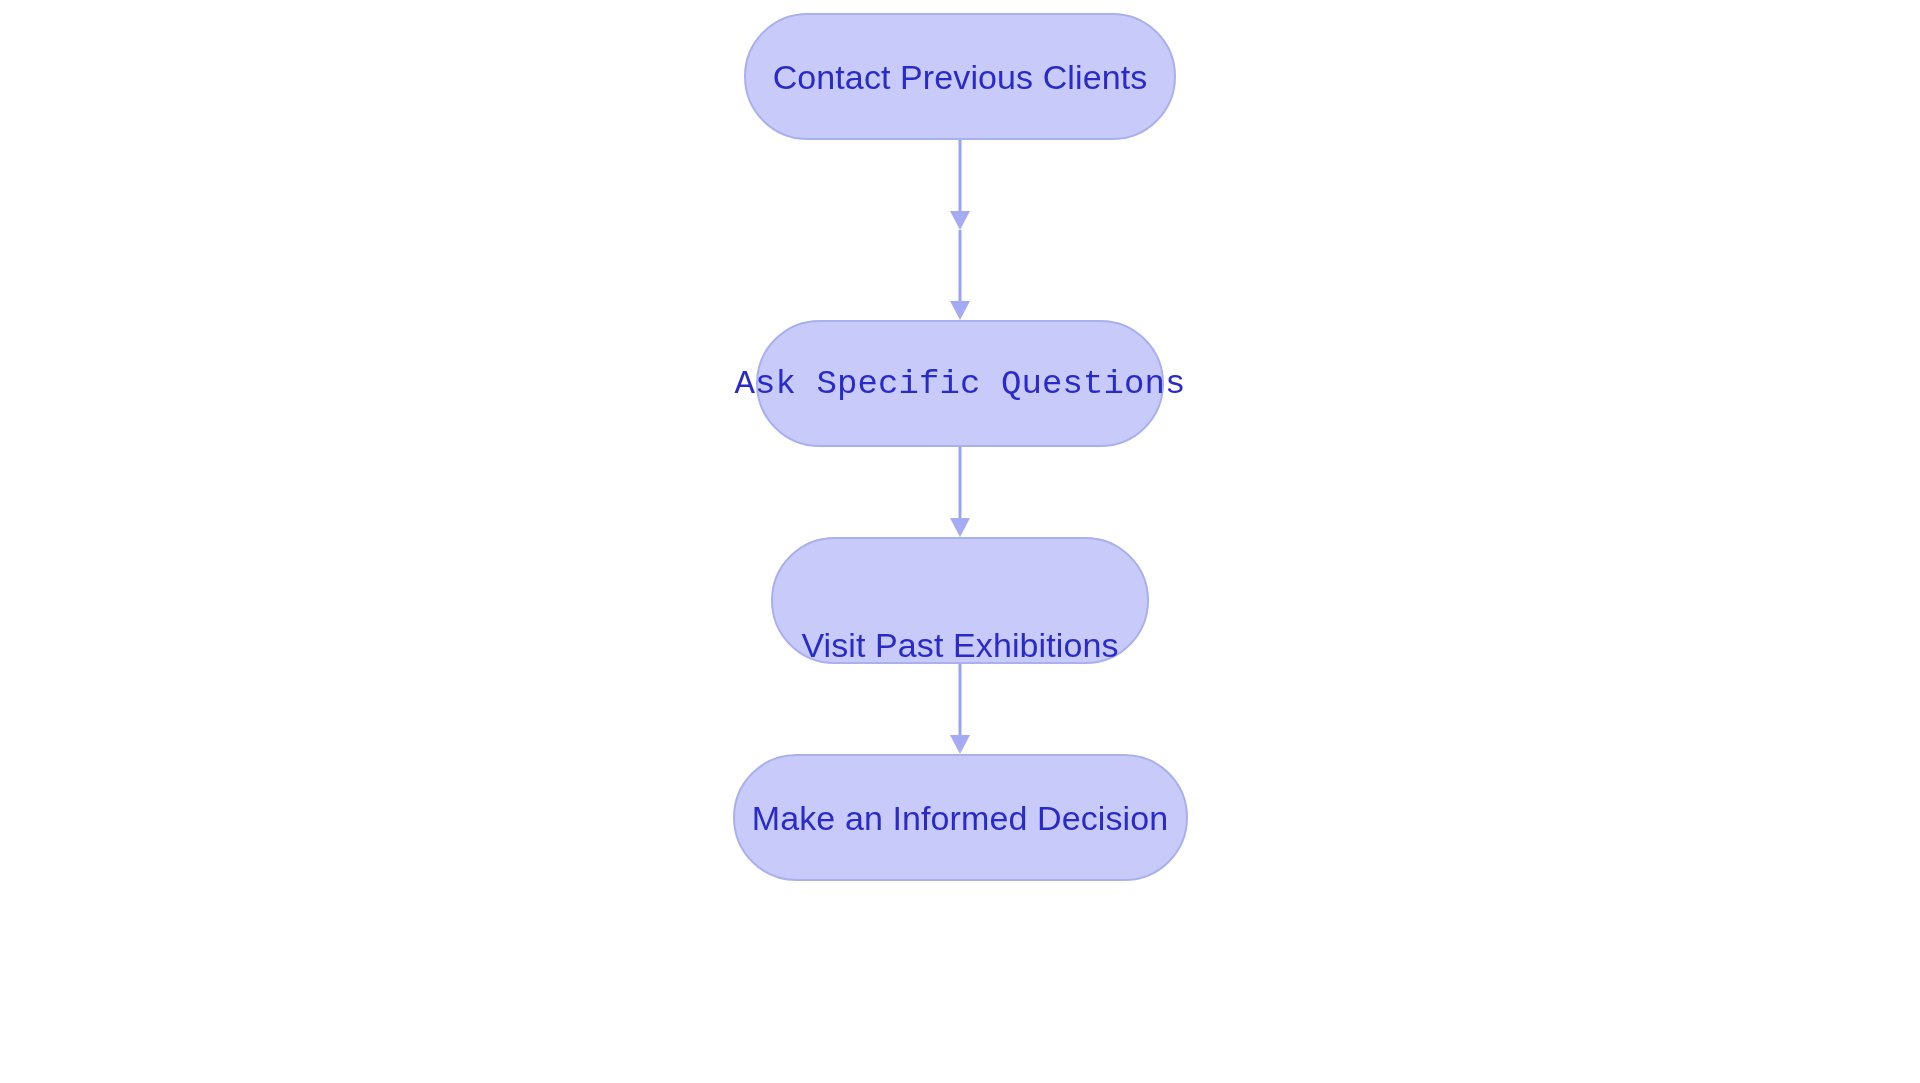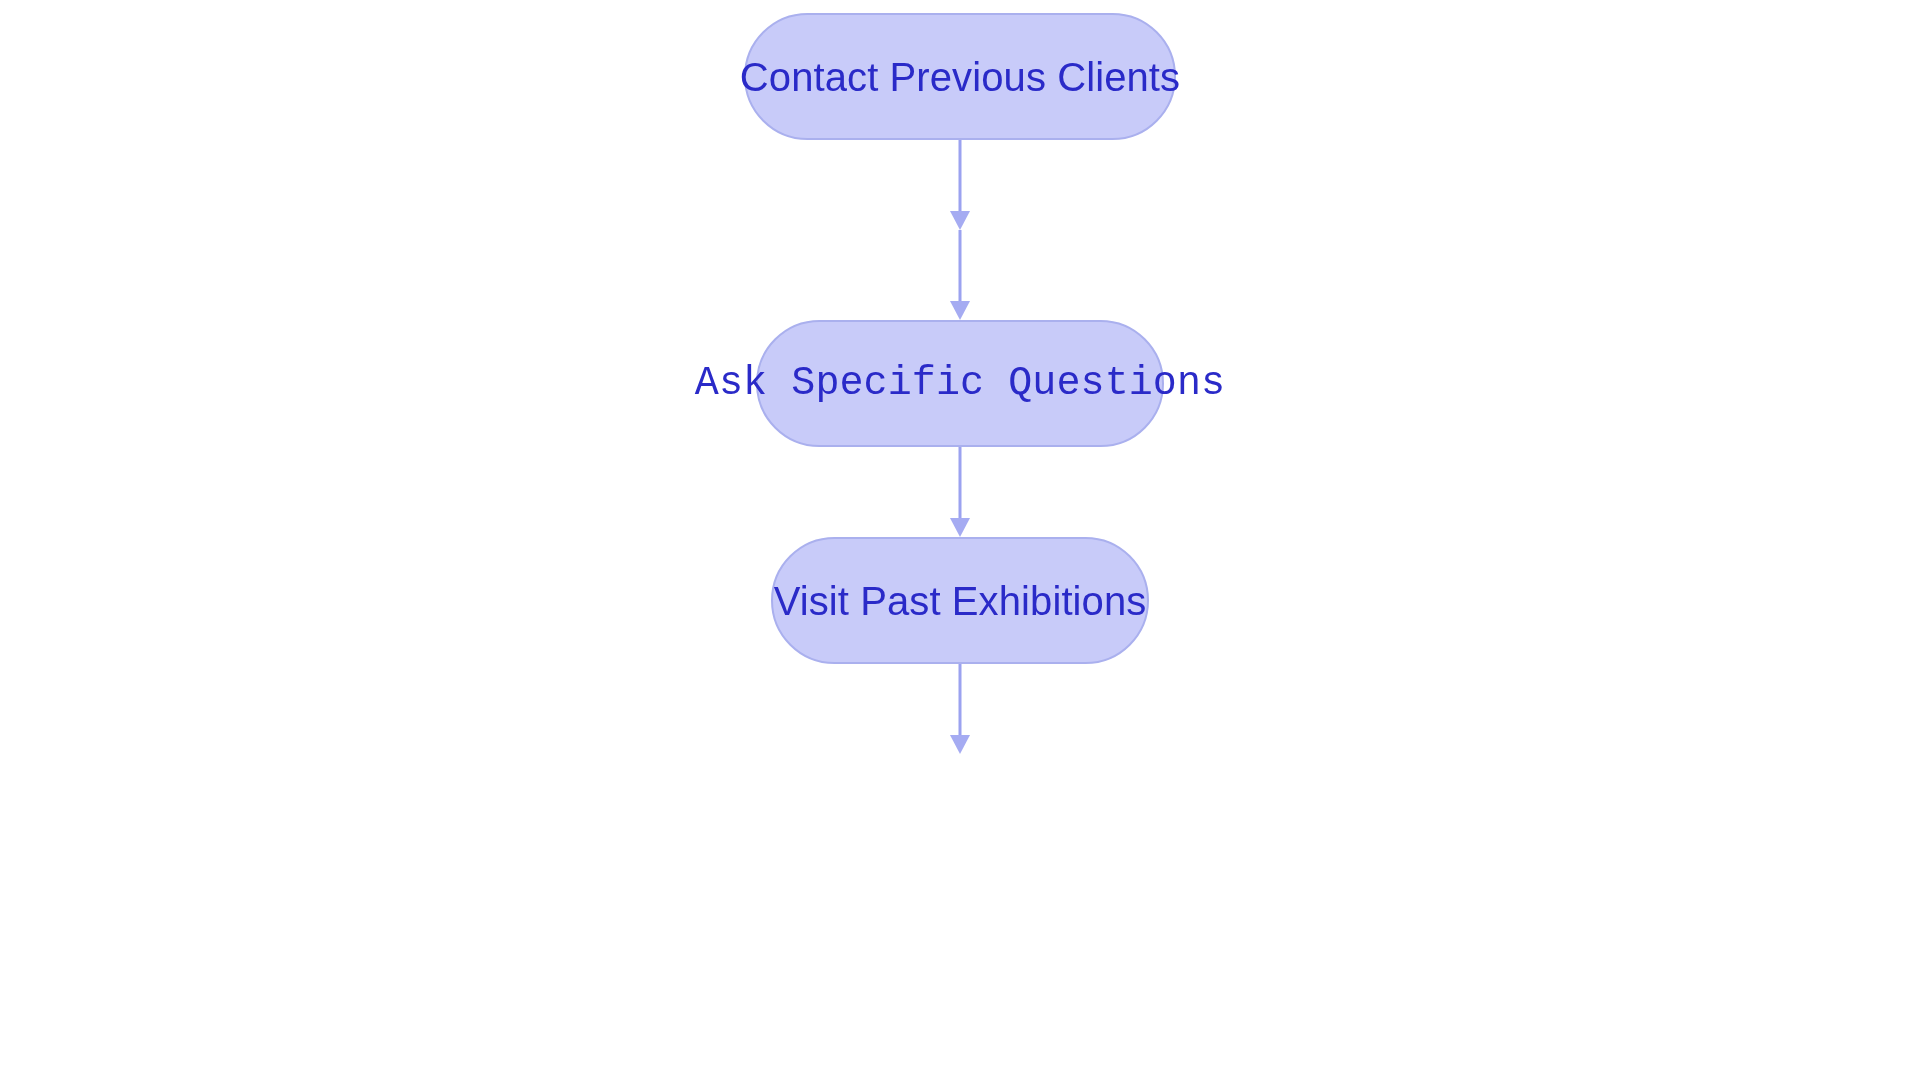--- a/index.html
+++ b/index.html
@@ -40,33 +40,33 @@
     display: flex;
     align-items: center;
     justify-content: center;
     height: 127px;
     border-radius: 64px;
     background: #c8cbf9;
     border: 2px solid #aab0ee;
     flex: 0 0 auto;
   }
   .node-label {
-    font-size: 40px;
+    font-size: 34px;
     line-height: 1;
     color: #2a2ac8;
     white-space: nowrap;
     letter-spacing: 0.1px;
     font-weight: 400;
   }
 
   
   .node.w1 { width: 432px; }
   .node.w2 { width: 370px; }
   .node.w3 { width: 408px; font-family: Liberation Mono, monospace; }
-  .node.w4 { width: 378px; }
+  .node.w4 { width: 378px; align-items: flex-end; }
   .node.w5 { width: 455px; }
 
   
   .connector {
     position: relative;
     width: 24px;
     height: 90px;
     flex: 0 0 auto;
   }
   .connector .line {
@@ -126,15 +126,18 @@
 
     <div class="node w4">
       <span class="node-label">Visit Past Exhibitions</span>
     </div>
 
     <div class="connector">
       <div class="line"></div>
       <div class="arrowhead"></div>
     </div>
 
+    <div class="node w5">
+      <span class="node-label">Make an Informed Decision</span>
+    </div>
 
   </div>
 </div>
 
 </body></html>

